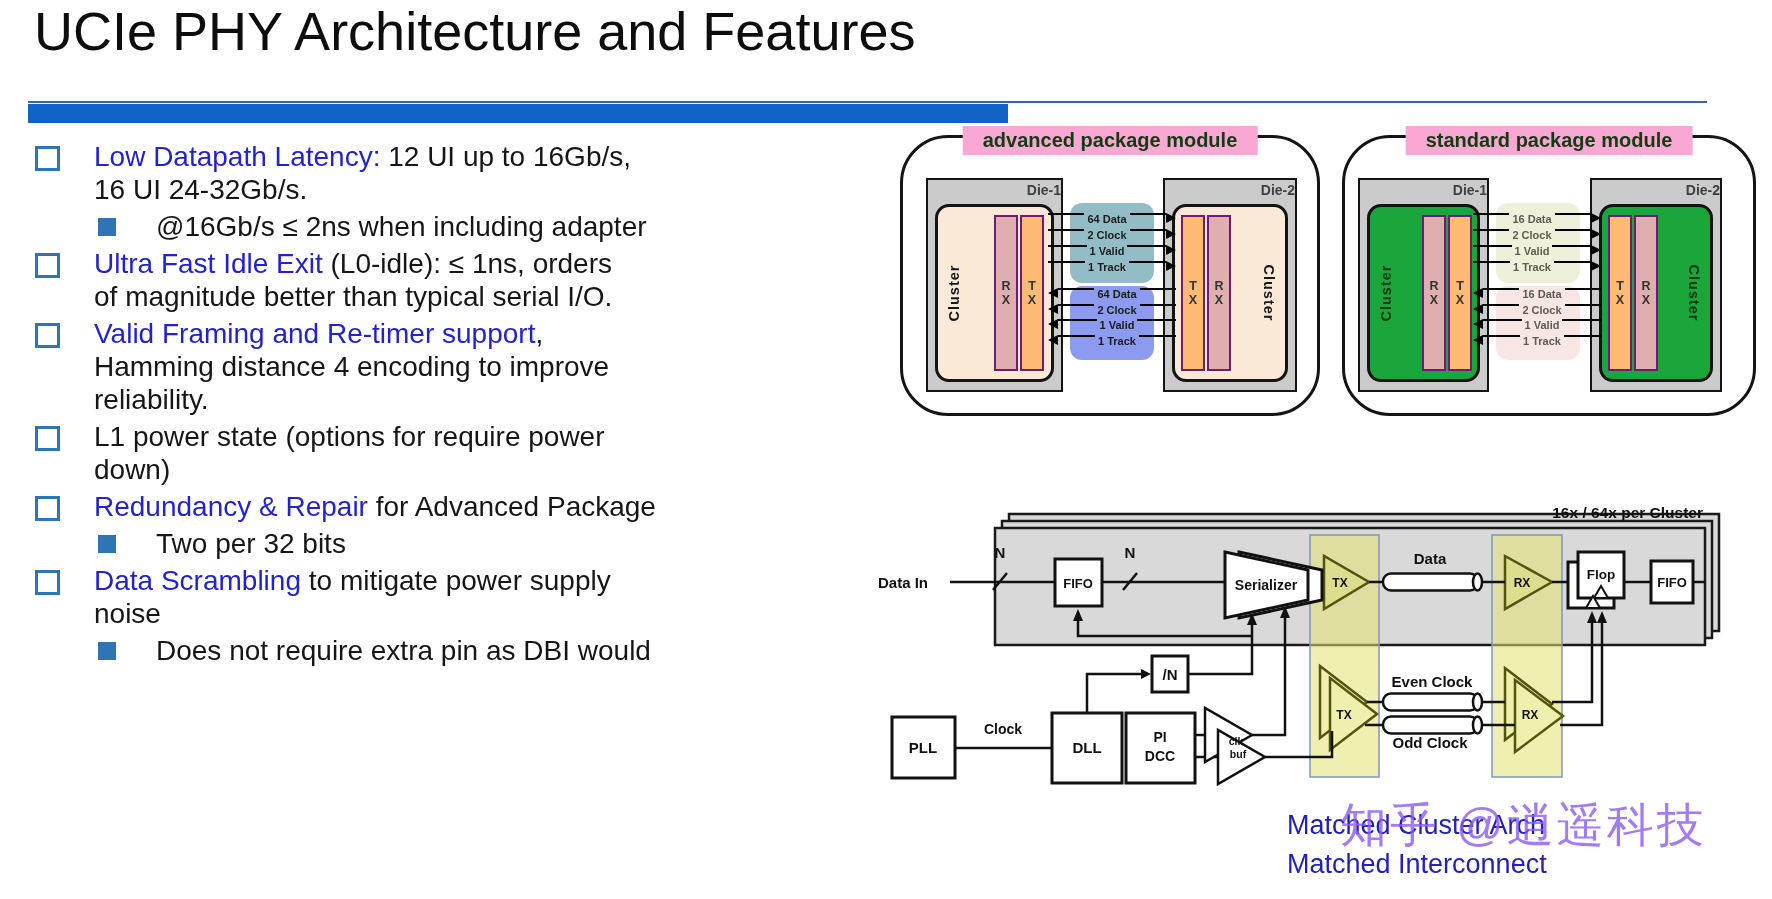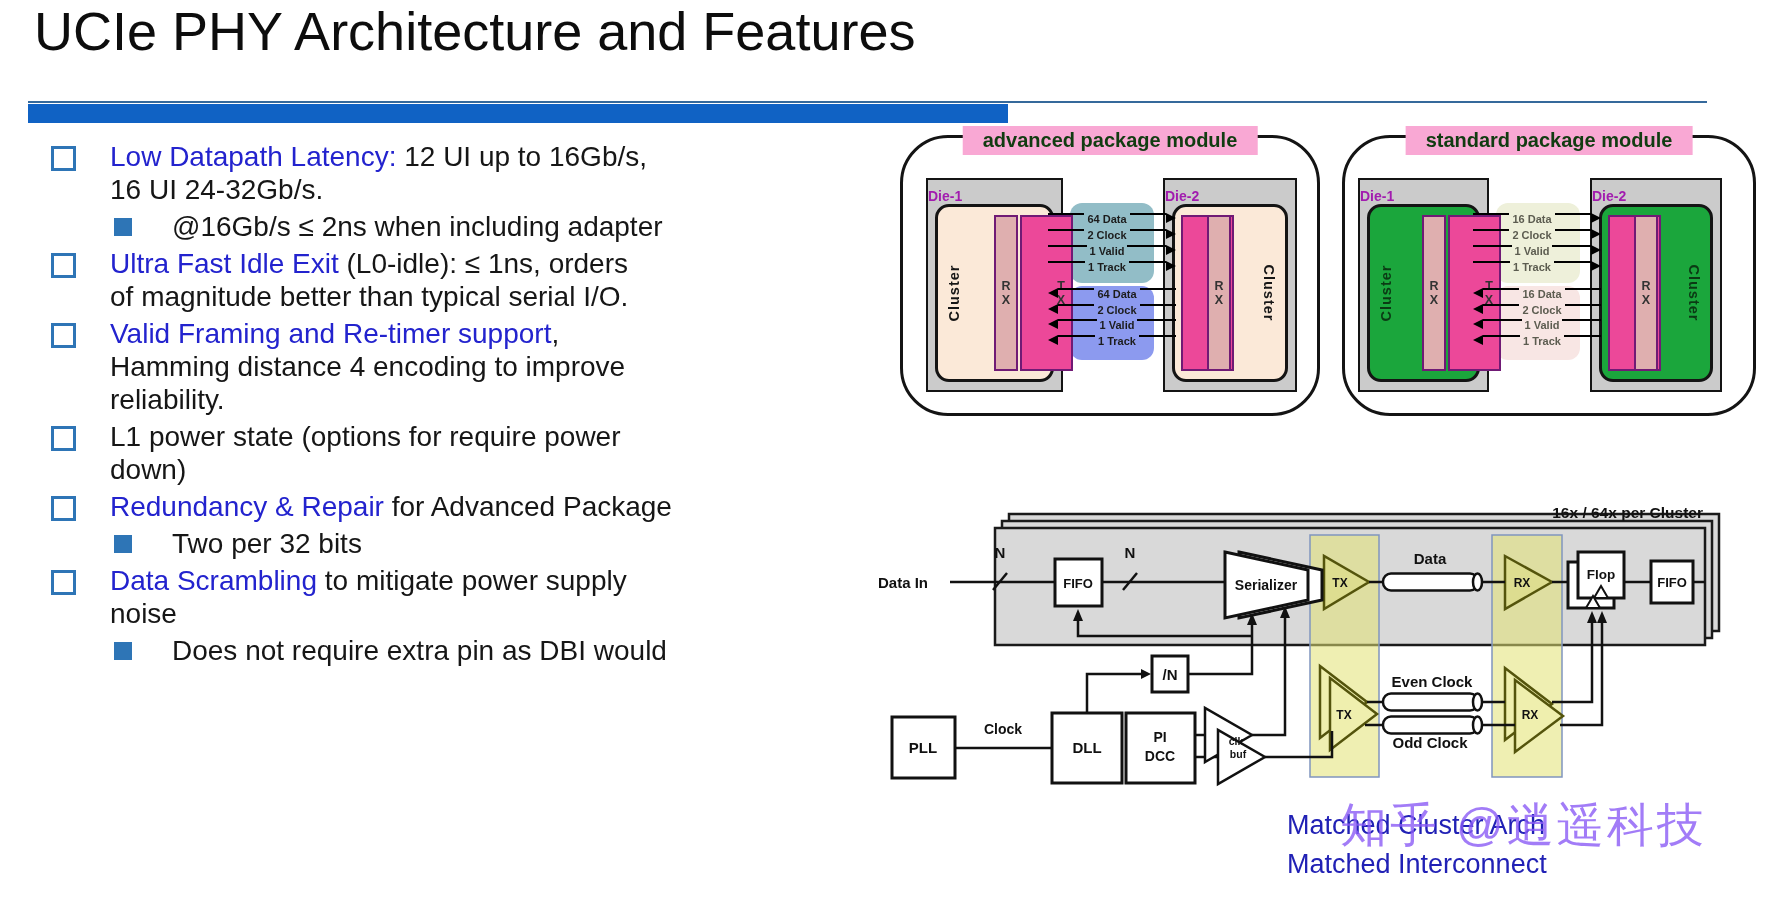--- a/index.html
+++ b/index.html
@@ -3,43 +3,43 @@
 <meta charset="utf-8">
 <style>
   html,body{margin:0;padding:0;background:#888;}
   .slide{position:relative;width:1772px;height:899px;background:#ffffff;overflow:hidden;
          font-family:"Liberation Sans",sans-serif;color:#161616;}
   
   .title{position:absolute;left:34px;top:0;font-size:54px;font-weight:400;color:#0d0d0d;letter-spacing:0px;white-space:nowrap;}
   .title-rule{position:absolute;left:28px;top:101px;width:1679px;height:2px;background:#35699b;}
   .title-bar{position:absolute;left:28px;top:104px;width:980px;height:19px;background:#1062c4;}
   
-  .bullets{position:absolute;left:48px;top:140px;width:780px;font-size:28px;line-height:33px;}
+  .bullets{position:absolute;left:32px;top:140px;width:780px;font-size:28px;line-height:33px;}
   .li{position:relative;padding-left:62px;margin-bottom:4px;}
   .li.l2{padding-left:124px;}
   .sq{position:absolute;left:3px;top:6px;width:19px;height:19px;border:3.5px solid #2e75b6;background:#fff;}
   .sq2{position:absolute;left:66px;top:8px;width:18px;height:18px;background:#2e75b6;}
   .lead{color:#2323ce;}
   .bl{white-space:nowrap;}
   
   .pkg{position:absolute;}
   .pkg-border{position:absolute;left:2px;top:9px;right:2px;bottom:2px;border:3px solid #141414;border-radius:48px;background:#fff;}
   .pkg-label{position:absolute;top:0;left:50%;transform:translateX(-50%);z-index:4;background:#f9a8d4;
              color:#113c11;font-size:20px;font-weight:bold;padding:3px 20px;white-space:nowrap;}
   .die{position:absolute;top:52px;height:210px;background:#cbcbcb;border:2.5px solid #141414;z-index:2;}
-  .die-title{text-align:left;font-size:14px;font-weight:bold;padding-top:8px;color:#a21caf;}
+  .die-title{text-align:right;font-size:14px;font-weight:bold;padding-top:2px;color:#404040;}
   .cluster{position:absolute;left:7px;top:24px;right:7px;height:172px;border:3px solid #141414;border-radius:14px;}
   .clu-text{position:absolute;writing-mode:vertical-rl;font-weight:bold;font-size:14.5px;top:50%;letter-spacing:1px;}
   .clu-up{left:8px;transform:translateY(-50%) rotate(180deg);}
   .clu-down{right:8px;transform:translateY(-50%);}
   .strip{position:absolute;top:8px;bottom:8px;width:20px;border:2px solid #701a75;
          display:flex;align-items:center;justify-content:center;font-size:12.5px;font-weight:bold;color:#333;}
   .strip span{display:block;width:12px;text-align:center;line-height:14px;}
   .strip.pink{background:#dfafaf;}
-  .strip.blue{background:#ec4899;padding-left:29px;}
+  .strip.blue{background:#fdba74;}
   .sigbox{position:absolute;width:84px;border-radius:12px;z-index:1;}
   .sig{position:absolute;display:flex;align-items:flex-start;height:16px;z-index:3;font-size:11px;font-weight:bold;white-space:nowrap;}
   .sig .ln{flex:1;height:2px;background:#000;}
   .sig .lab{padding:0 3px;}
   .arr-r{width:0;height:0;border-left:10px solid #000;border-top:5.5px solid transparent;border-bottom:5.5px solid transparent;}
   .arr-l{width:0;height:0;border-right:10px solid #000;border-top:5.5px solid transparent;border-bottom:5.5px solid transparent;}
   .adv .sig .lab{color:#1c1c1c;}
   .std .sig .lab{color:#5c5c50;}
   
   .circuit{position:absolute;left:860px;top:428px;width:900px;height:465px;}

